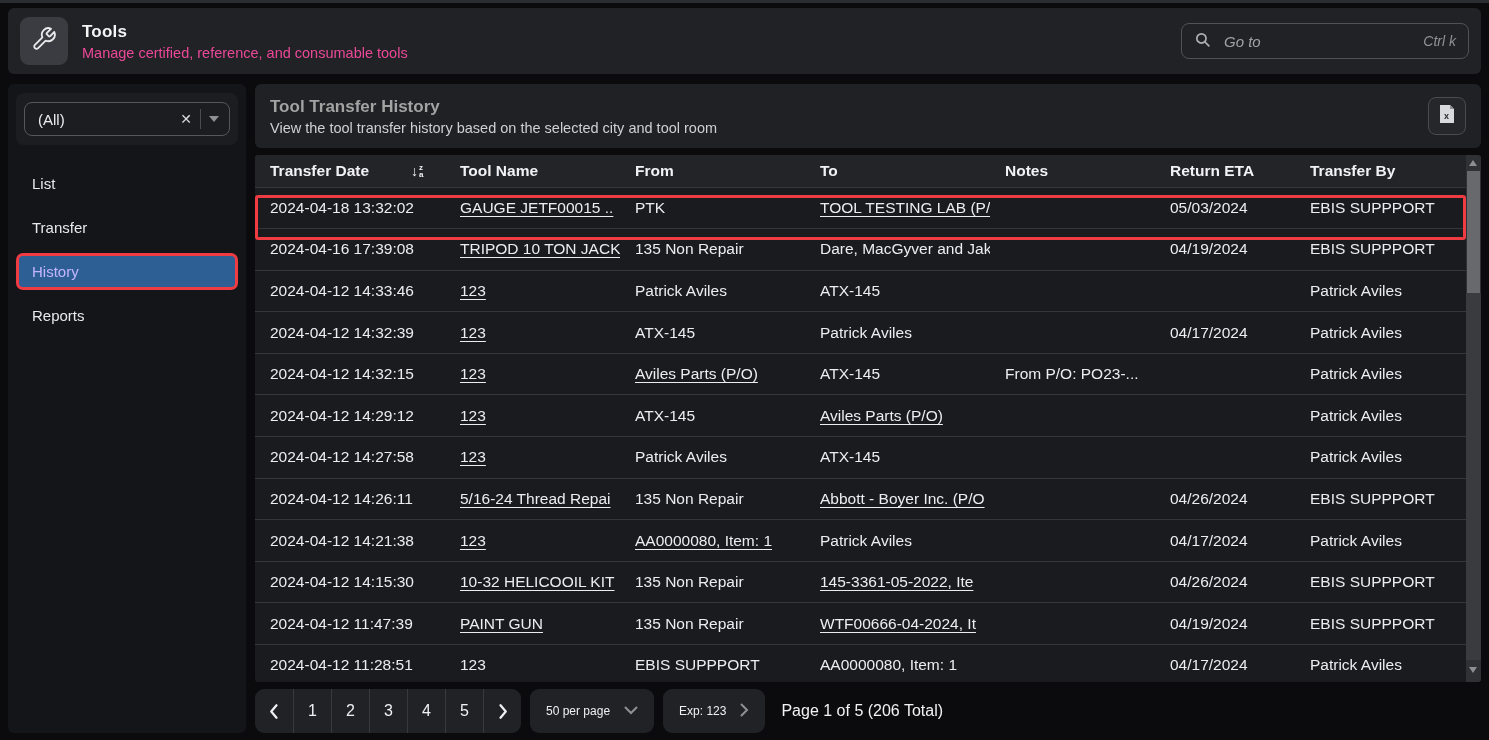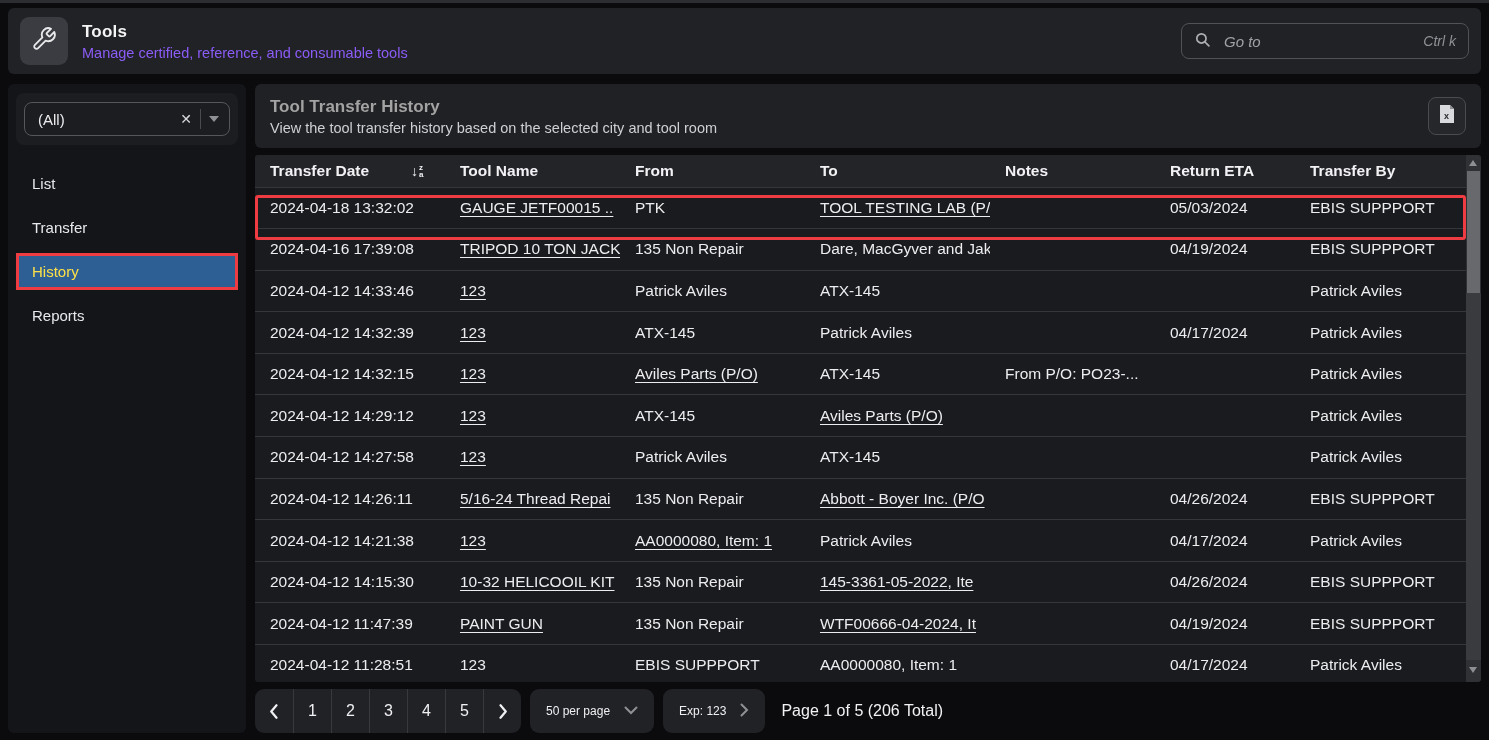--- a/index.html
+++ b/index.html
@@ -17,21 +17,21 @@
     position:absolute; top:8px; left:8px; right:8px; height:66px;
     background:#212226; border-radius:6px;
     display:flex; align-items:center; padding:0 12px;
   }
   .tool-badge {
     width:48px; height:48px; border-radius:9px; background:#3b3c41;
     display:flex; align-items:center; justify-content:center; flex:0 0 auto;
   }
   .topbar-titles { margin-left:14px; }
   .app-title { font-size:17px; font-weight:bold; color:#f5f5f6; letter-spacing:.2px; }
-  .app-subtitle { font-size:14.5px; color:#8b5cf6; margin-top:3px; }
+  .app-subtitle { font-size:14.5px; color:#ec4899; margin-top:3px; }
   .goto-search {
     margin-left:auto; width:288px; height:36px;
     border:1px solid #515256; border-radius:8px; background:#212226;
     display:flex; align-items:center; padding:0 12px; gap:13px;font-style:italic;
   }
   .goto-ph { color:#9fa1a6; font-size:15px; }
   .goto-kbd { margin-left:auto; color:#8f9196; font-size:14px; }
 
   
   .cols { position:absolute; top:84px; left:8px; right:8px; bottom:7px; display:flex; gap:9px; }
@@ -48,22 +48,22 @@
   .dd.dim { border-color:#3e3f43; }
   .dd.dim .dd-value { color:#6d6f74; }
   .dd-clear { margin-left:auto; color:#d9dadc; font-size:14px; cursor:default; }
   .dd-sep { width:1px; height:20px; background:#4a4b4f; margin:0 8px; }
   .dd-caret { width:0; height:0; border-left:5px solid transparent; border-right:5px solid transparent; border-top:6px solid #8f9095; }
   .dd .spacer { margin-left:auto; }
 
   .nav { margin-top:20px; display:flex; flex-direction:column; gap:7px; }
   .navitem { padding:10px 16px; font-size:15px; color:#e9e9eb; border-radius:5px; cursor:default; }
   .navitem.active {
-    background:#2d5f95; border:3px solid #ef3b42; border-radius:0;
-    padding:7px 13px; color:#fde047;
+    background:#2d5f95; border:3px solid #ef3b42; border-radius:7px;
+    padding:7px 13px; color:#c4b5fd;
   }
 
   
   .main { flex:1; display:flex; flex-direction:column; min-width:0; }
   .card-head {
     height:64px; background:#202125; border-radius:6px; margin-bottom:7px;
     display:flex; align-items:center; padding:0 15px;
   }
   .main-title { font-size:17px; font-weight:bold; color:#a3a3a3; }
   .main-subtitle { font-size:14.5px; color:#cfd0d4; margin-top:3px; }

